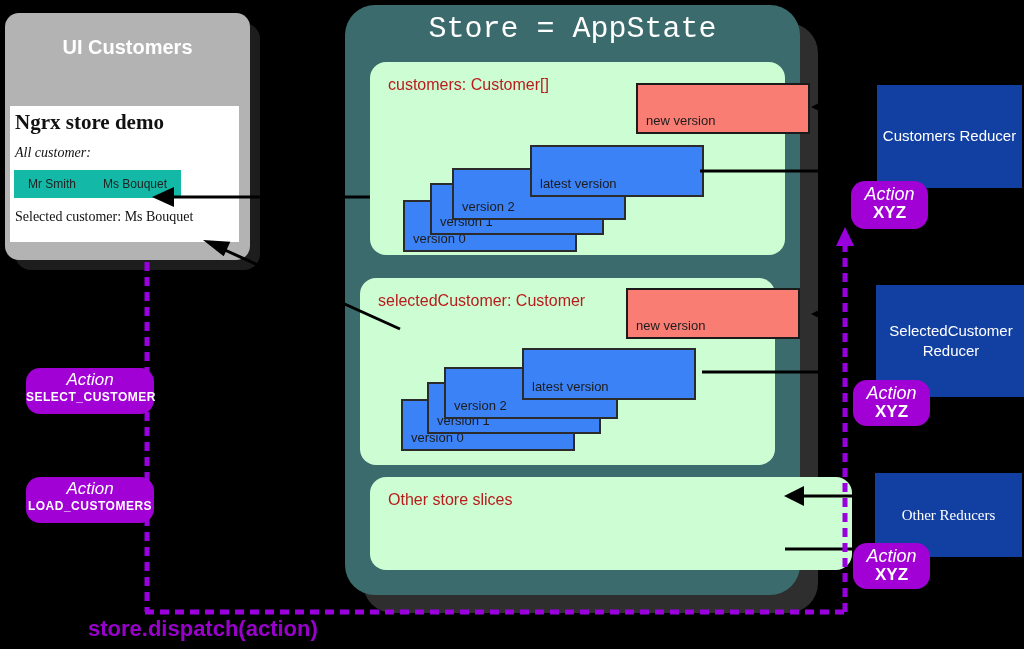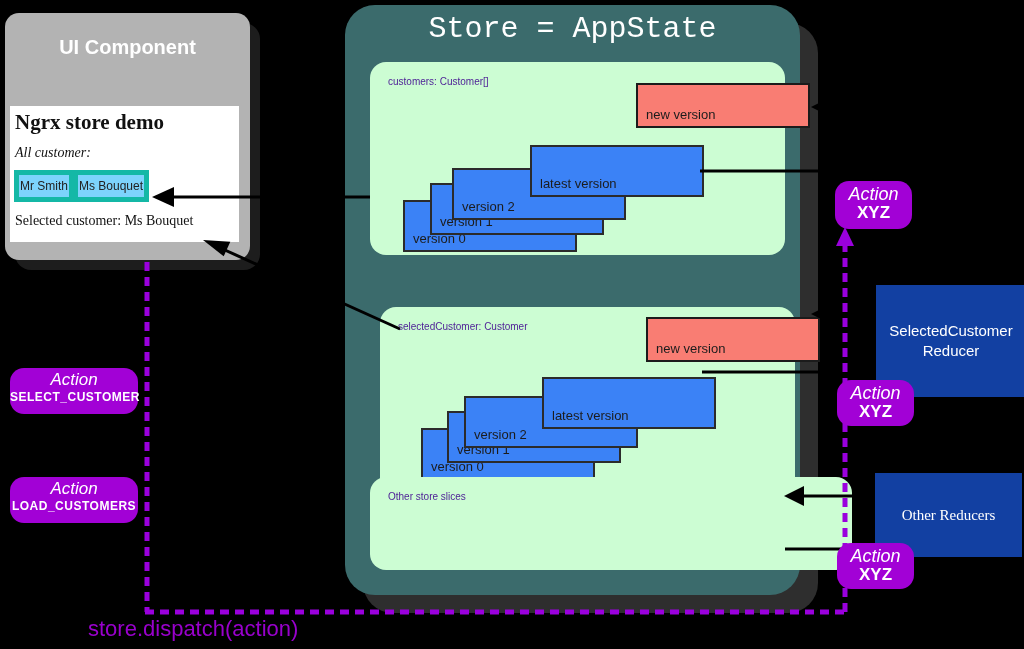--- a/index.html
+++ b/index.html
@@ -10,68 +10,68 @@
   
   .ui-shadow{left:15px;top:23px;width:245px;height:247px;background:#1d1d1d;border-radius:16px;z-index:0;}
   .ui-box{left:5px;top:13px;width:245px;height:247px;background:#b3b3b3;border-radius:14px;z-index:1;}
   .ui-title{left:5px;top:36px;width:245px;text-align:center;color:#fff;font-size:20px;font-weight:bold;z-index:2;}
   .ui-panel{left:10px;top:106px;width:229px;height:136px;background:#fff;z-index:2;
             font-family:"Liberation Serif", serif;color:#111;}
   .ui-heading{margin:4px 0 0 5px;font-size:21px;font-weight:bold;}
   .ui-line{margin:10px 0 0 5px;font-size:14px;font-style:italic;}
   .ui-buttons{margin:9px 0 0 4px;}
   .ui-btn{display:inline-block;font-family:"Liberation Sans", sans-serif;font-size:12px;color:#222;
-          background:#7dd3fc;border:5px solid #14b8a6;padding:4px 1px;margin-right:-1px;}
+          background:#14b8a6;border:3px solid #14b8a6;padding:4px 11px;margin-right:-1px;}
   .ui-selected{margin:11px 0 0 5px;font-size:14px;}
 
   
   .store-shadow{left:363px;top:23px;width:455px;height:590px;background:#2e2e2e;border-radius:30px;z-index:0;}
   .store-box{left:345px;top:5px;width:455px;height:590px;background:#3b6b6c;border-radius:30px;z-index:1;}
   .store-title{left:345px;top:12px;width:455px;text-align:center;color:#fff;font-size:30px;z-index:2;font-family:Liberation Mono, monospace;}
   .slice{background:#ccfdd3;border-radius:16px;z-index:2;}
-  .slice-label{position:absolute;left:18px;top:14px;font-size:10px;color:#4c1d95;}
+  .slice-label{position:absolute;left:18px;top:14px;font-size:16px;color:#b91c1c;}
   .slice-customers{left:370px;top:62px;width:415px;height:193px;}
-  .slice-selected{left:380px;top:278px;width:415px;height:187px;margin-top:29px;}
+  .slice-selected{left:360px;top:278px;width:415px;height:187px;}
   .slice-other{left:370px;top:477px;width:482px;height:93px;}
   .vbox{position:absolute;width:174px;height:52px;background:#3b82f6;border:2px solid #2b2b2b;box-sizing:border-box;}
   .vbox .vlabel{position:absolute;left:8px;bottom:4px;font-size:13px;color:#1c1c1c;}
-  .redbox{position:absolute;width:174px;height:45px;background:#f97d73;border:2px solid #1b1b1b;box-sizing:border-box;}
+  .redbox{position:absolute;width:174px;height:51px;background:#f97d73;border:2px solid #1b1b1b;box-sizing:border-box;}
   .redbox .vlabel{position:absolute;left:8px;bottom:4px;font-size:13px;color:#1c1c1c;}
 
   
   .reducer{background:#1240a2;color:#fff;display:flex;align-items:center;justify-content:center;
            text-align:center;font-size:15px;line-height:1.35;z-index:2;}
   .reducer-1{left:877px;top:85px;width:145px;height:103px;}
   .reducer-2{left:876px;top:285px;width:150px;height:112px;padding:0 14px;box-sizing:border-box;}
   .reducer-3{left:875px;top:473px;width:147px;height:84px;font-family:Liberation Serif, serif;}
 
   
-  .badge{background:#a201d6;border-radius:14px;color:#fff;text-align:center;z-index:4;}
+  .badge{background:#a201d6;border-radius:14px;color:#fff;text-align:center;z-index:4;margin-left:16px;}
   .badge .a-name{font-style:italic;font-size:18px;margin-top:3px;}
   .badge .a-type{font-weight:bold;font-size:17px;margin-top:-2px;}
   .badge-left .a-name{font-size:17px;margin-top:2px;}
   .badge-left .a-type{font-size:12px;letter-spacing:.5px;margin-top:0;}
   .badge-r1{left:835px;top:181px;width:77px;height:48px;}
   .badge-r2{left:837px;top:380px;width:77px;height:46px;}
   .badge-r3{left:837px;top:543px;width:77px;height:46px;}
   .badge-l1{left:10px;top:368px;width:128px;height:46px;}
   .badge-l2{left:10px;top:477px;width:128px;height:46px;}
 
-  .dispatch{left:88px;top:616px;font-size:22px;font-weight:normal;color:#9900cc;z-index:4;}
+  .dispatch{left:88px;top:616px;font-size:22px;font-weight:bold;color:#9900cc;z-index:4;}
 
   svg.overlay{position:absolute;left:0;top:0;z-index:3;}
 </style>
 </head>
 <body>
 
 <div id="stage">
 
   <div class="abs ui-shadow"></div>
   <div class="abs ui-box"></div>
-  <div class="abs ui-title">UI Component</div>
+  <div class="abs ui-title">UI Customers</div>
   <div class="abs ui-panel">
     <div class="ui-heading">Ngrx store demo</div>
     <div class="ui-line">All customer:</div>
     <div class="ui-buttons">
       <span class="ui-btn">Mr Smith</span><span class="ui-btn">Ms Bouquet</span>
     </div>
     <div class="ui-selected">Selected customer: Ms Bouquet</div>
   </div>
 
   <div class="abs store-shadow"></div>
@@ -113,20 +113,21 @@
       </div>
     <div class="redbox" style="left:266px;top:10px;z-index:5;">
       <span class="vlabel">new version</span>
       </div>
   </div>
 
   <div class="abs slice slice-other">
     <div class="slice-label">Other store slices</div>
   </div>
 
+  <div class="abs reducer reducer-1">Customers Reducer</div>
   <div class="abs reducer reducer-2">SelectedCustomer Reducer</div>
   <div class="abs reducer reducer-3">Other Reducers</div>
 
   <svg class="overlay" width="1024" height="649" viewBox="0 0 1024 649">
 
     <line x1="370" y1="197" x2="168" y2="197" stroke="#000" stroke-width="3"></line>
     <polygon points="152,197 174,187 174,207" fill="#000"></polygon>
 
     <line x1="400" y1="329" x2="216" y2="246" stroke="#000" stroke-width="3"></line>
     <polygon points="203,240 223.7,256.3 230.3,241.7" fill="#000"></polygon>

